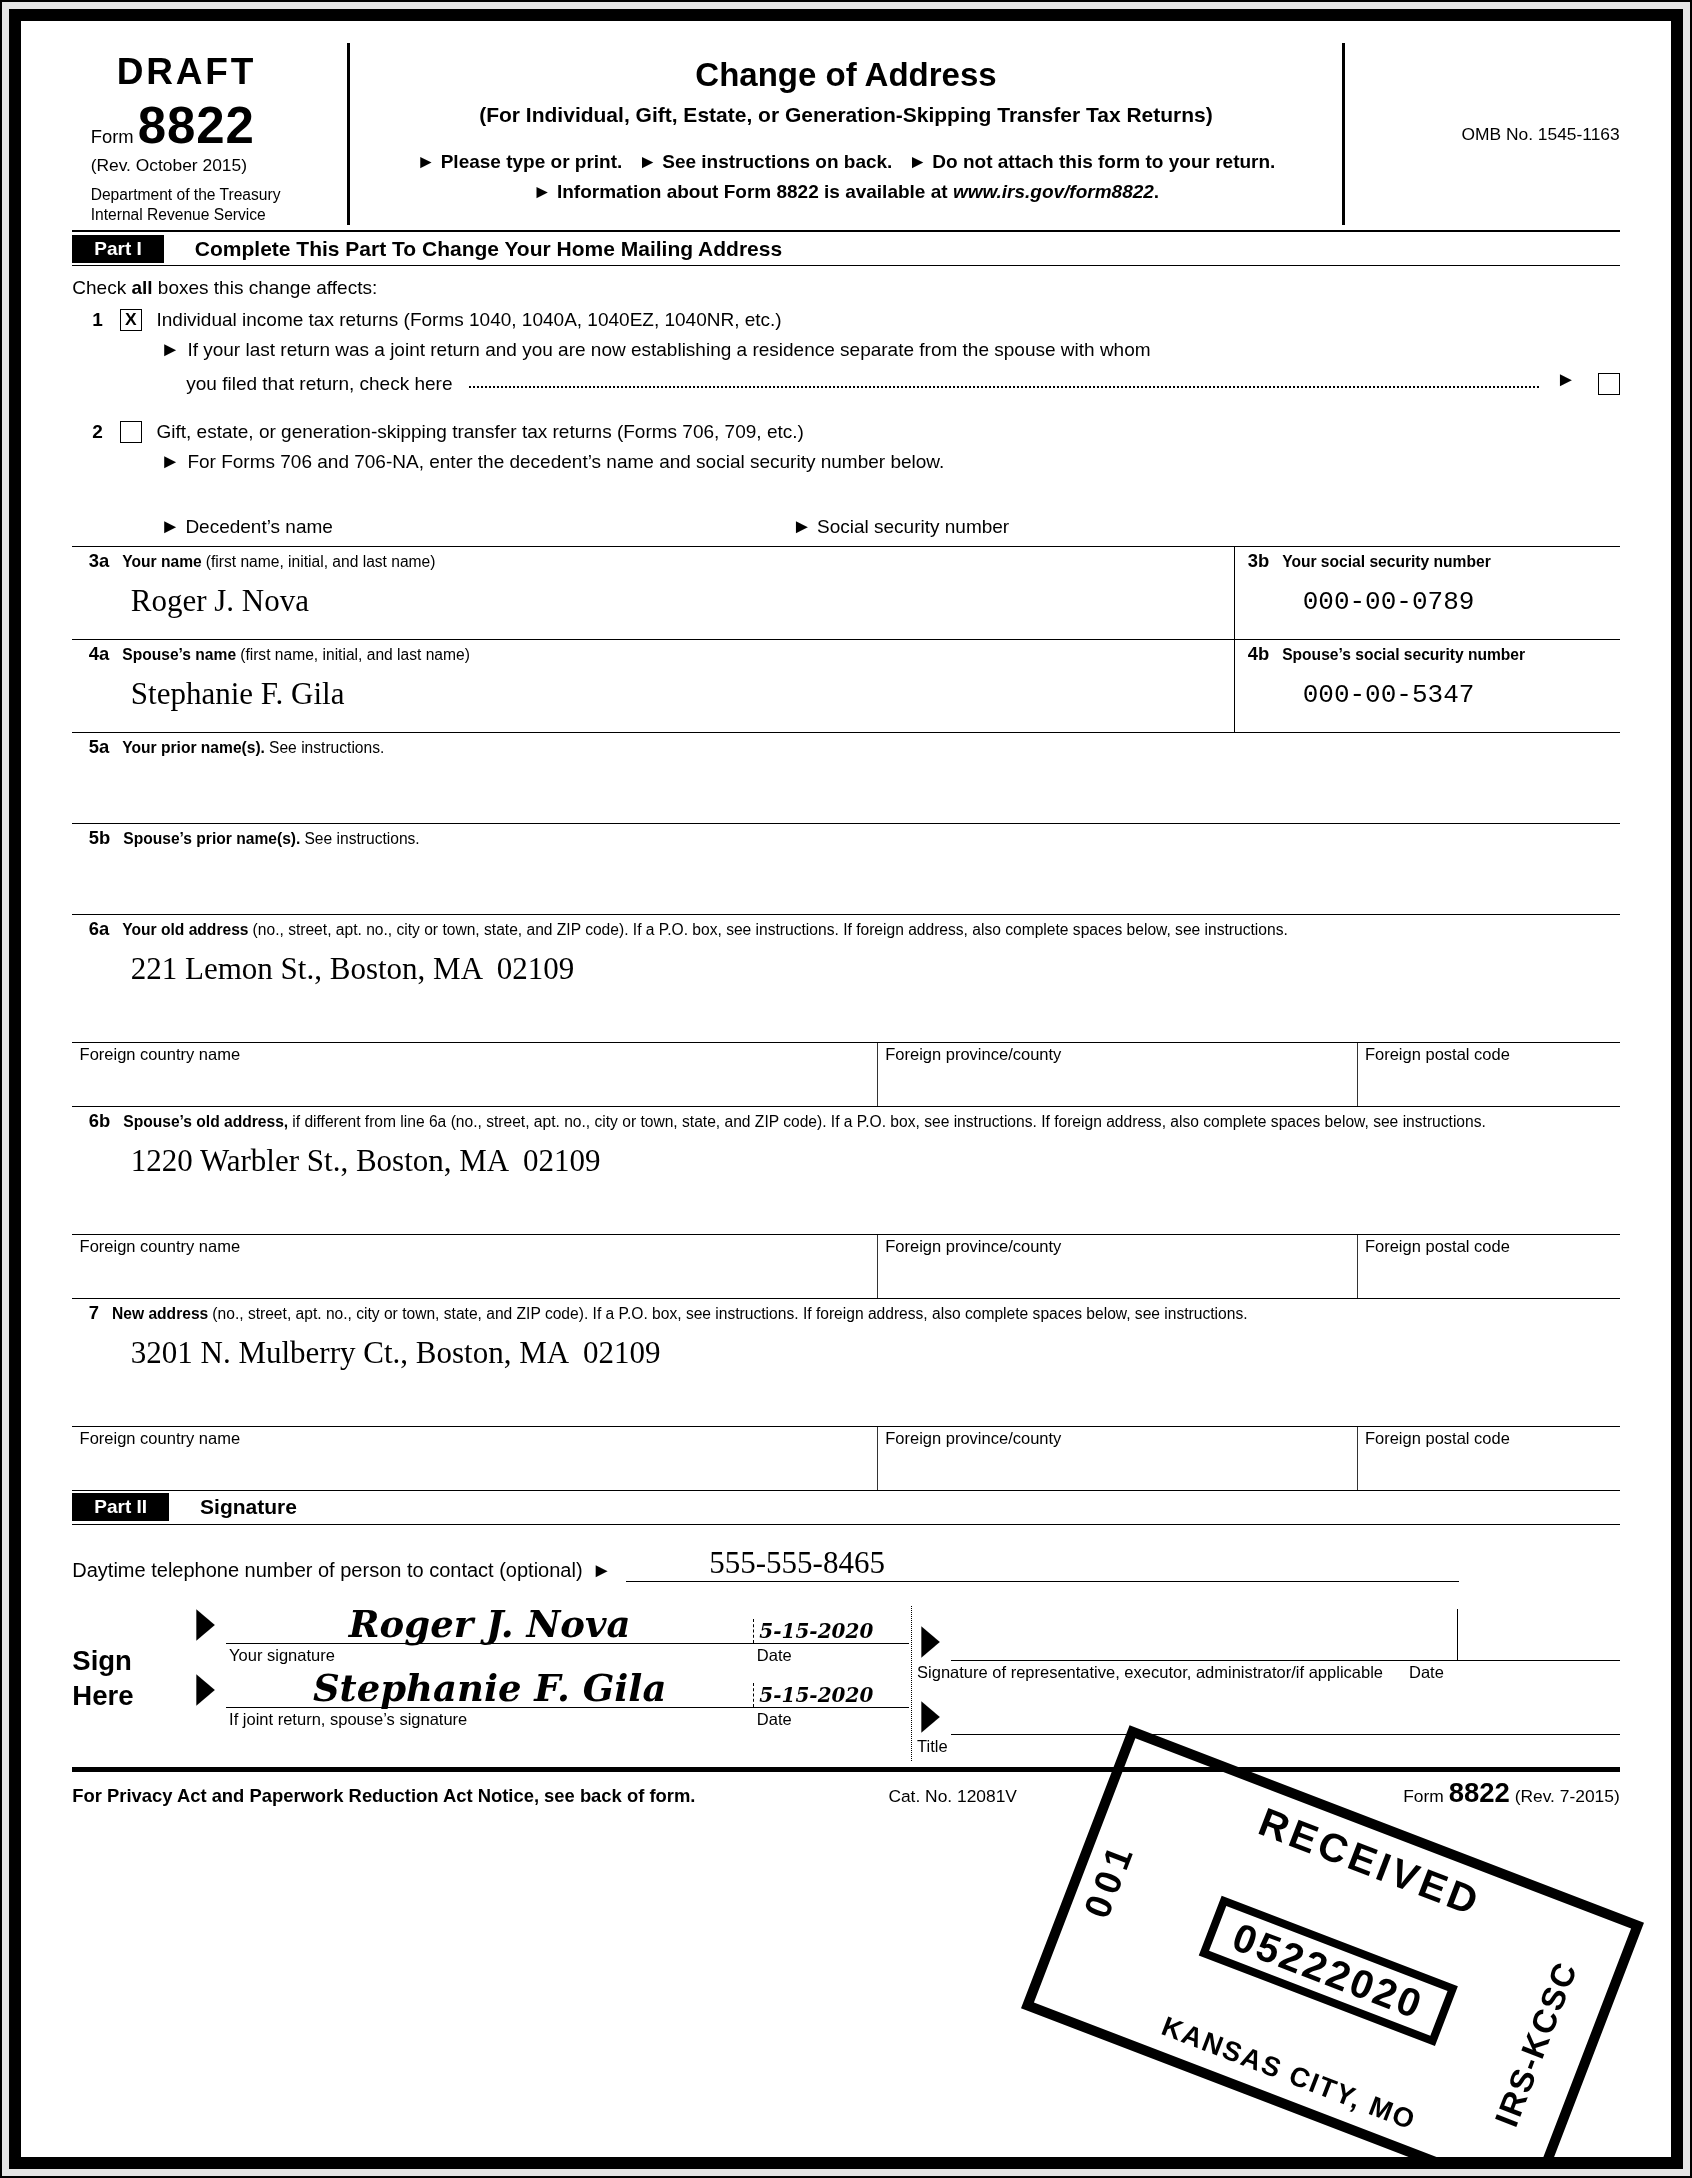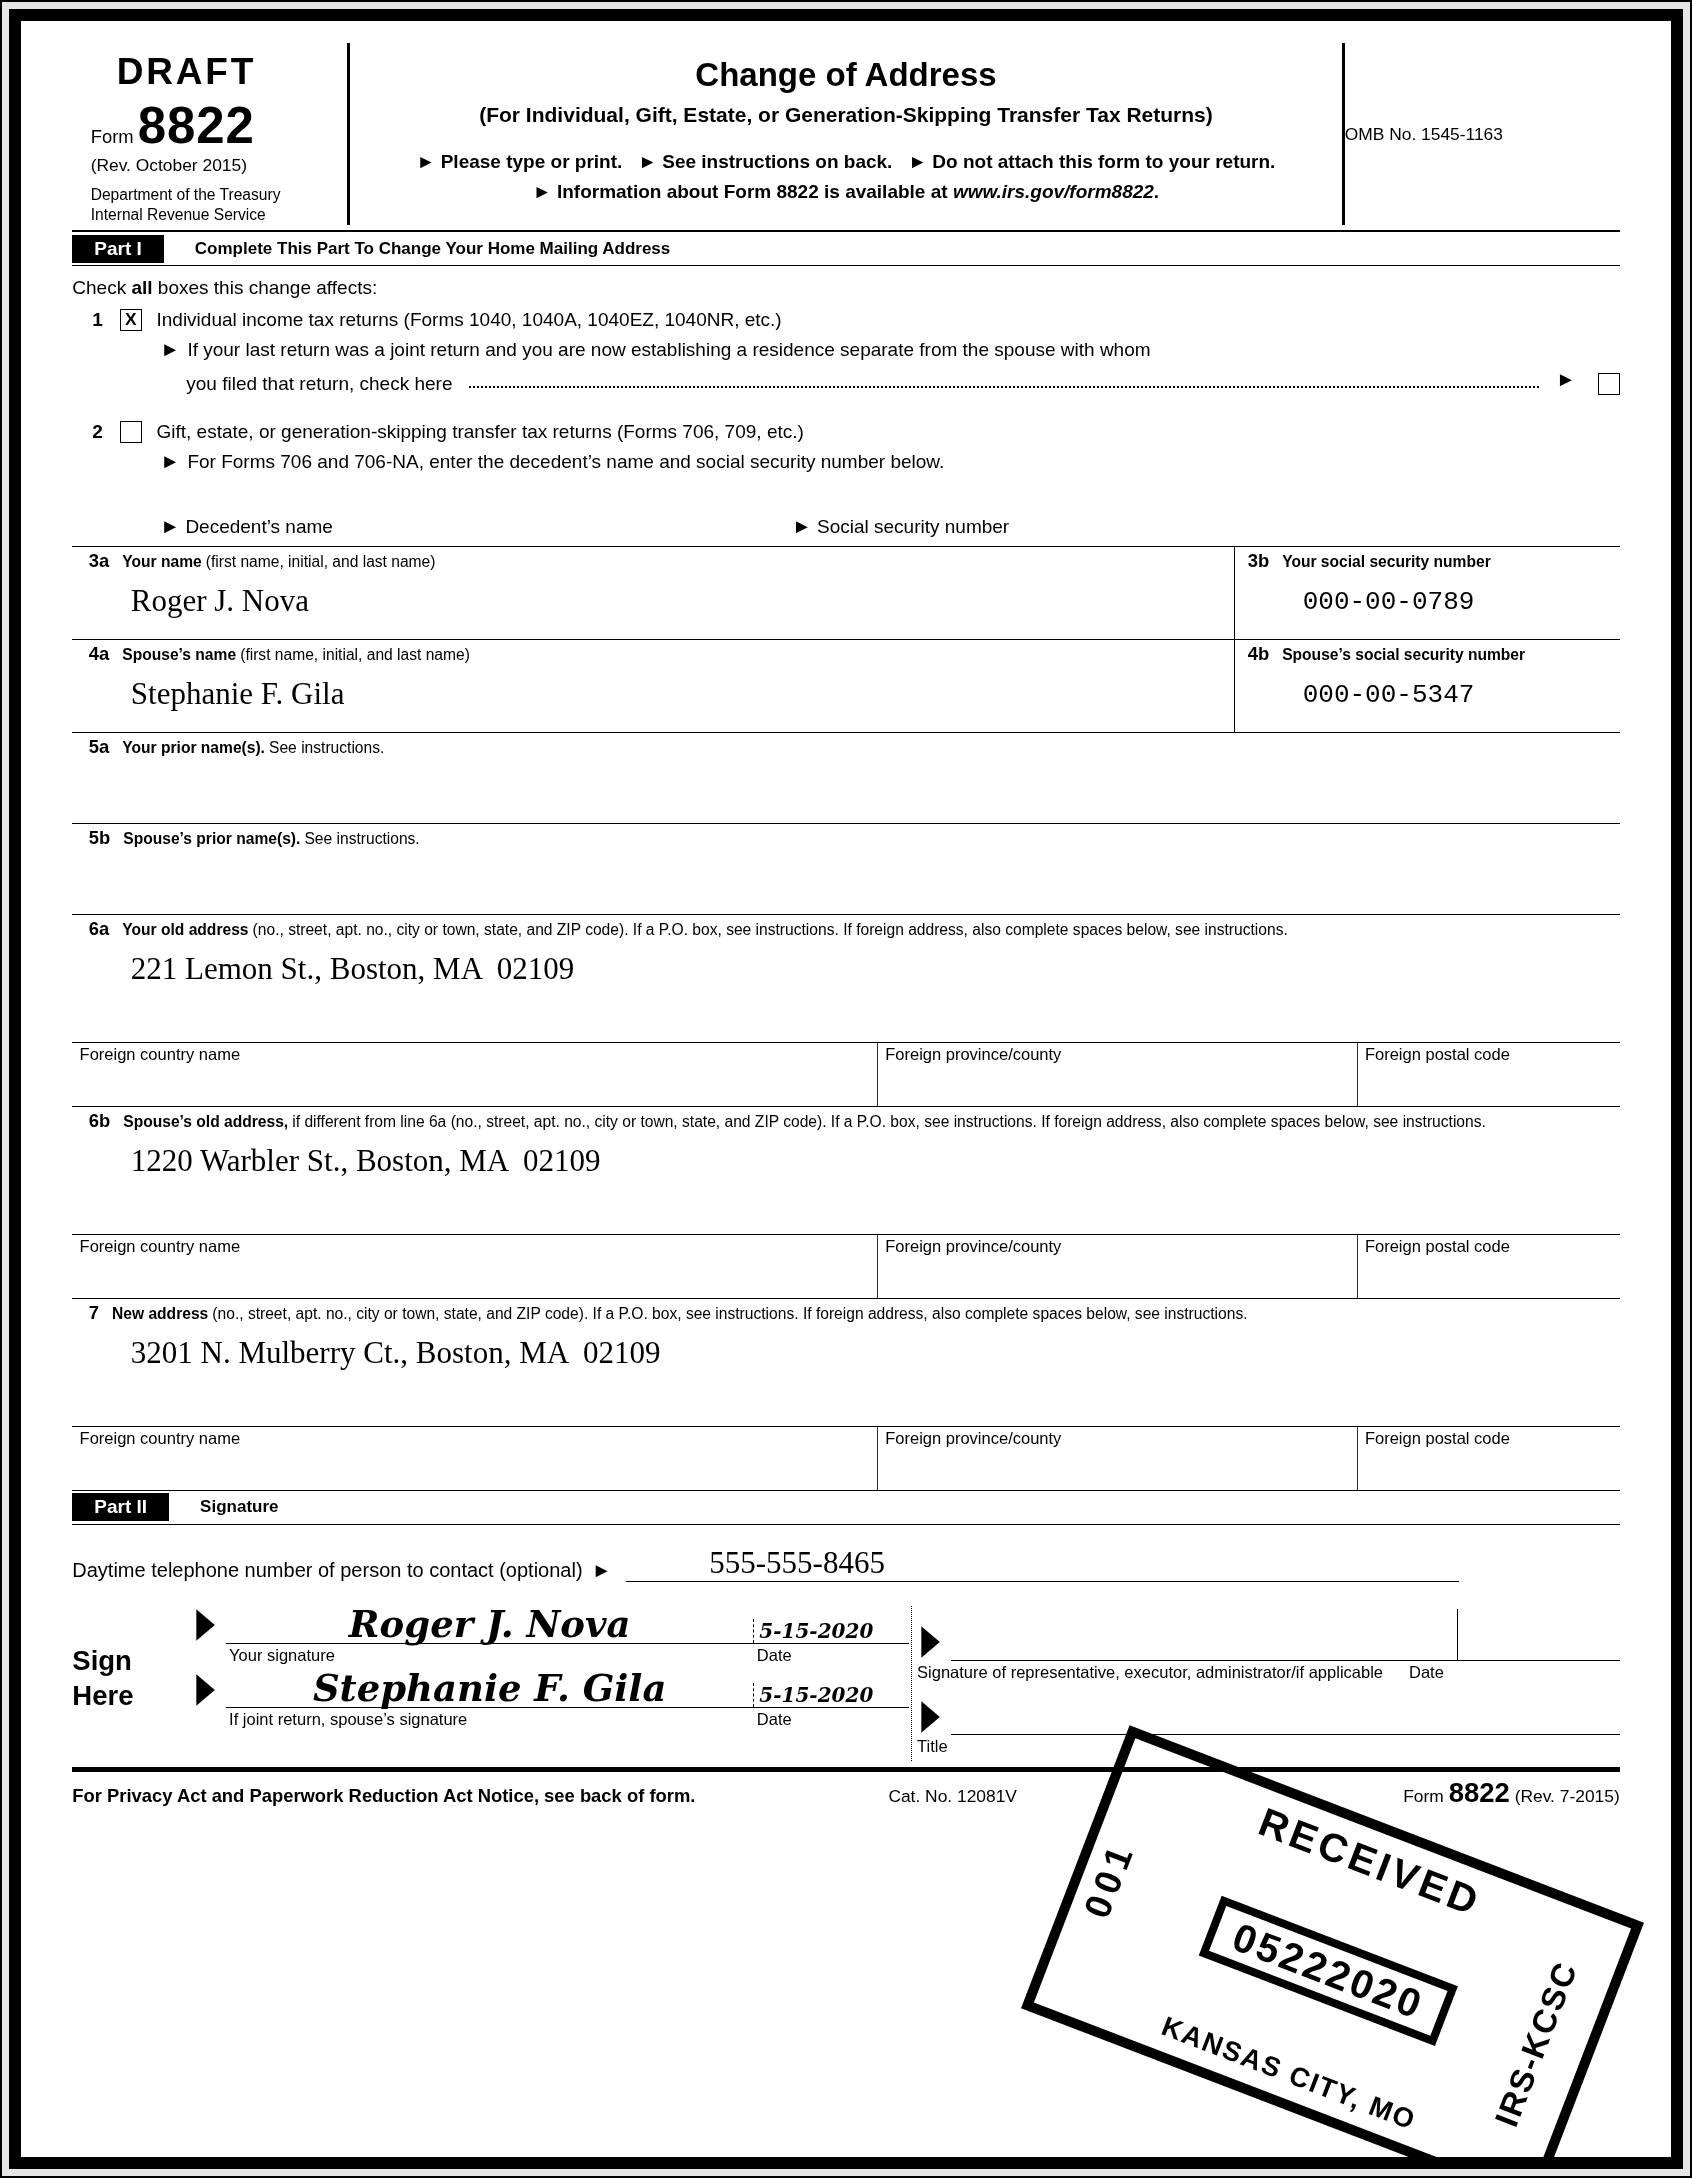--- a/index.html
+++ b/index.html
@@ -18,27 +18,27 @@
   .form-num { font-size: 51px; font-weight: bold; letter-spacing: 0.9px; }
   .rev { font-size: 17.4px; margin-top: 0px; }
   .dept { font-size: 15.6px; line-height: 1.25; margin-top: 9.2px; }
   .hdr-mid { flex: 1; text-align: center; border-left: 3.7px solid #000; border-right: 3.7px solid #000;
              padding: 13px 9.2px 0 9.2px; }
   .title { font-size: 33px; font-weight: bold; }
   .subtitle { font-size: 21px; font-weight: bold; margin-top: 9.2px; }
   .bullets { font-size: 19px; font-weight: bold; margin-top: 24px; white-space: pre-wrap; }
   .infoline { font-size: 19px; font-weight: bold; margin-top: 7.3px; }
   .it { font-style: italic; text-align: right; }
-  .hdr-right { width: 275px; display: flex; align-items: center; justify-content: flex-start; }
+  .hdr-right { width: 275px; display: flex; align-items: center; justify-content: flex-end; }
   .omb { font-size: 17.4px; }
 
   
   .part-bar { display: flex; align-items: center; border-bottom: 1.8px solid #000; padding: 2.8px 0; }
   .part-tag { background: #000; color: #fff; font-weight: bold; font-size: 19px; padding: 2.8px 22px; margin-right: 31px; }
-  .part-head { font-size: 17px; font-weight: bold; }
+  .part-head { font-size: 21px; font-weight: bold; }
 
   .checkline { font-size: 19px; margin: 11px 0 9.2px 0; }
   b.inl { font-weight: bold; }
 
   
   .item { margin-left: 20px; }
   .item-row { display: flex; align-items: center; font-size: 19px; margin-top: 9.2px; }
   .inum { font-weight: bold; font-size: 19px; width: 27.5px; }
   .cb { width: 22px; height: 22px; border: 1.8px solid #000; display: inline-flex; align-items: center;
         justify-content: center; font-size: 17.4px; font-weight: bold; margin-right: 14.7px; flex: none; }

